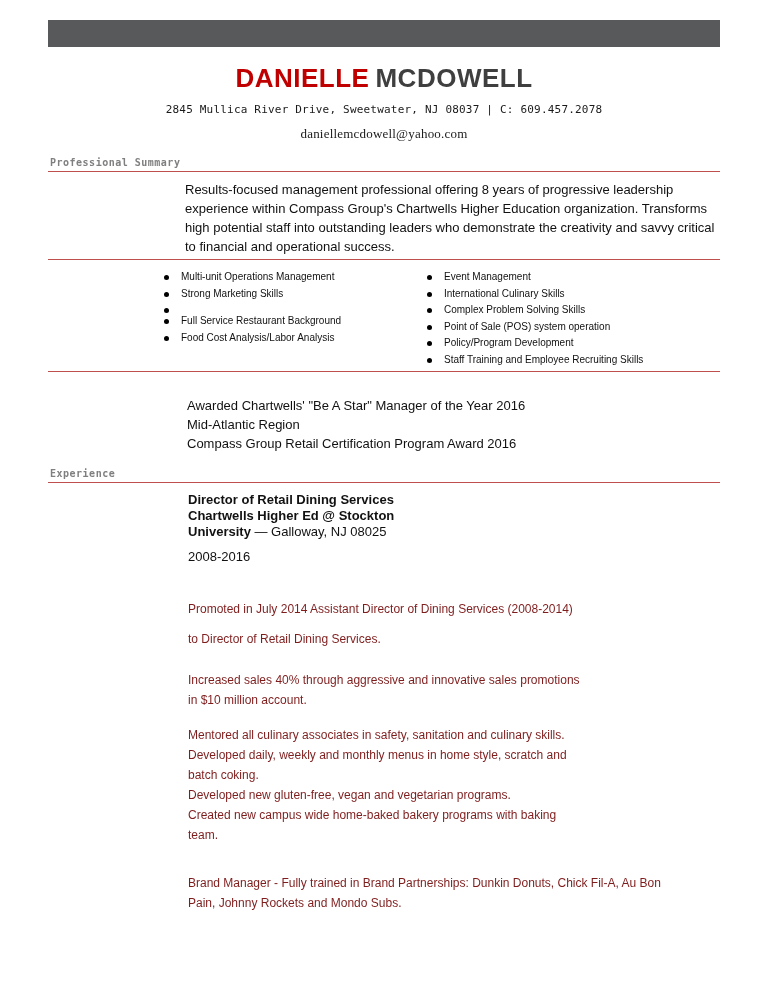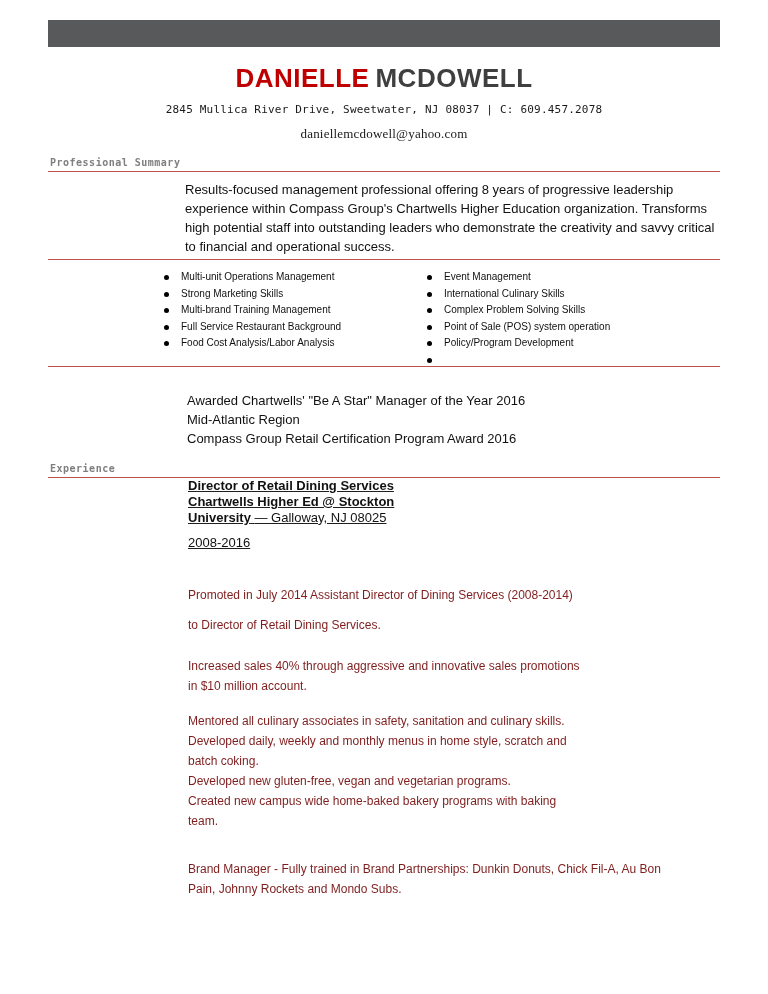--- a/index.html
+++ b/index.html
@@ -70,21 +70,21 @@
     background: #000; margin: 6px 12px 0 0;
   }
 
   .heading-acc { margin-top: 16px; }
   .accomplishments-body {
     margin-top: 24px; margin-left: 139px;
     font-size: 13px; line-height: 19px; color: #111;
   }
 
   .heading-exp { margin-top: 15px; }
-  .job-block { margin-left: 140px; text-decoration: underline; }
+  .job-block { margin-top: 9px; margin-left: 140px; }
   .job-title-line { font-size: 13px; line-height: 16px; font-weight: bold; color: #111; }
   .job-location { font-weight: normal; }
   .job-dates { margin-top: 9px; font-size: 13px; color: #111; }
 
   .exp-p { margin-left: 140px; font-size: 12px; color: #7f1d1d; white-space: pre-line; }
   .exp-p1 { margin-top: 30px; line-height: 30px; }
   .exp-p2 { margin-top: 16px; line-height: 20px; }
   .exp-p3 { margin-top: 15px; line-height: 20px; }
   .exp-p4 { margin-top: 28px; line-height: 20px; }
 </style>
@@ -113,21 +113,20 @@
       <li>
           <span class="bullet"></span>
           <span>Multi-unit Operations Management</span>
         </li>
       <li>
           <span class="bullet"></span>
           <span>Strong Marketing Skills</span>
         </li>
       <li>
           <span class="bullet"></span>
-          <span>Multi-brand Training Management</span>
         </li>
       <li>
           <span class="bullet"></span>
           <span>Full Service Restaurant Background</span>
         </li>
       <li>
           <span class="bullet"></span>
           <span>Food Cost Analysis/Labor Analysis</span>
         </li>
     </ul>
@@ -147,20 +146,21 @@
       <li>
           <span class="bullet"></span>
           <span>Point of Sale (POS) system operation</span>
         </li>
       <li>
           <span class="bullet"></span>
           <span>Policy/Program Development</span>
         </li>
       <li>
           <span class="bullet"></span>
+          <span>Staff Training and Employee Recruiting Skills</span>
         </li>
     </ul>
   </div>
 
   <hr class="rule">
 
   <div class="accomplishments-body">
     <div>Awarded Chartwells' "Be A Star" Manager of the Year 2016</div>
     <div>Mid-Atlantic Region</div>
     <div>Compass Group Retail Certification Program Award 2016</div>

